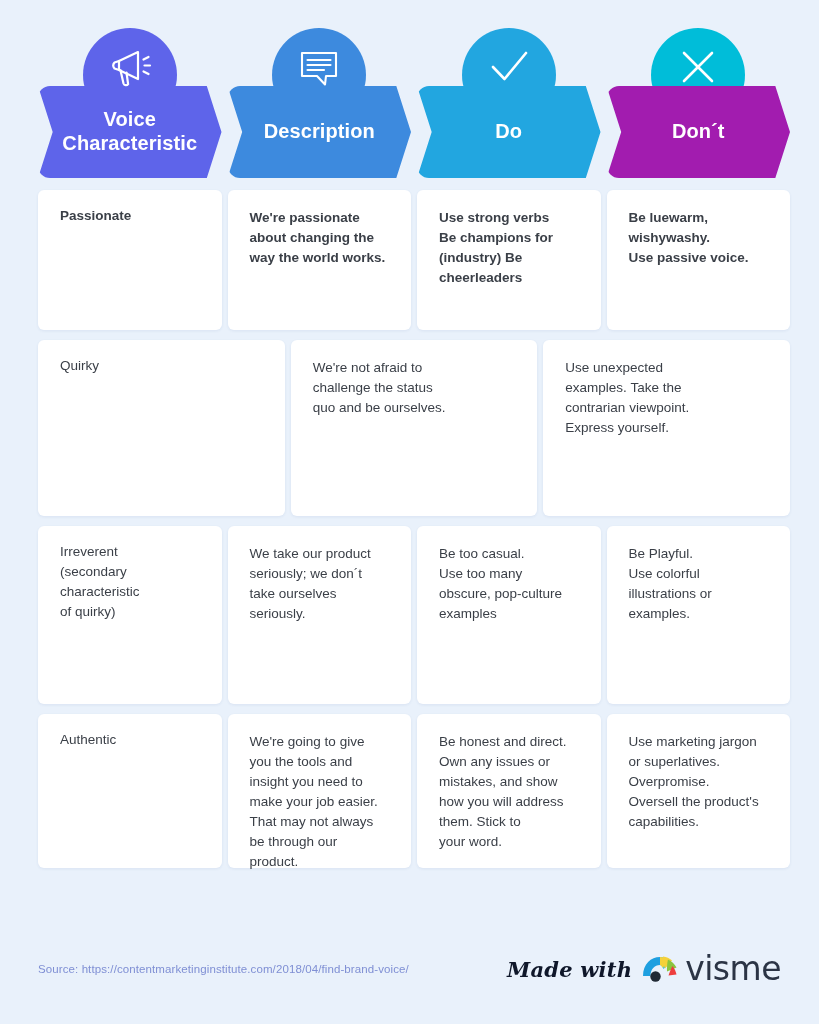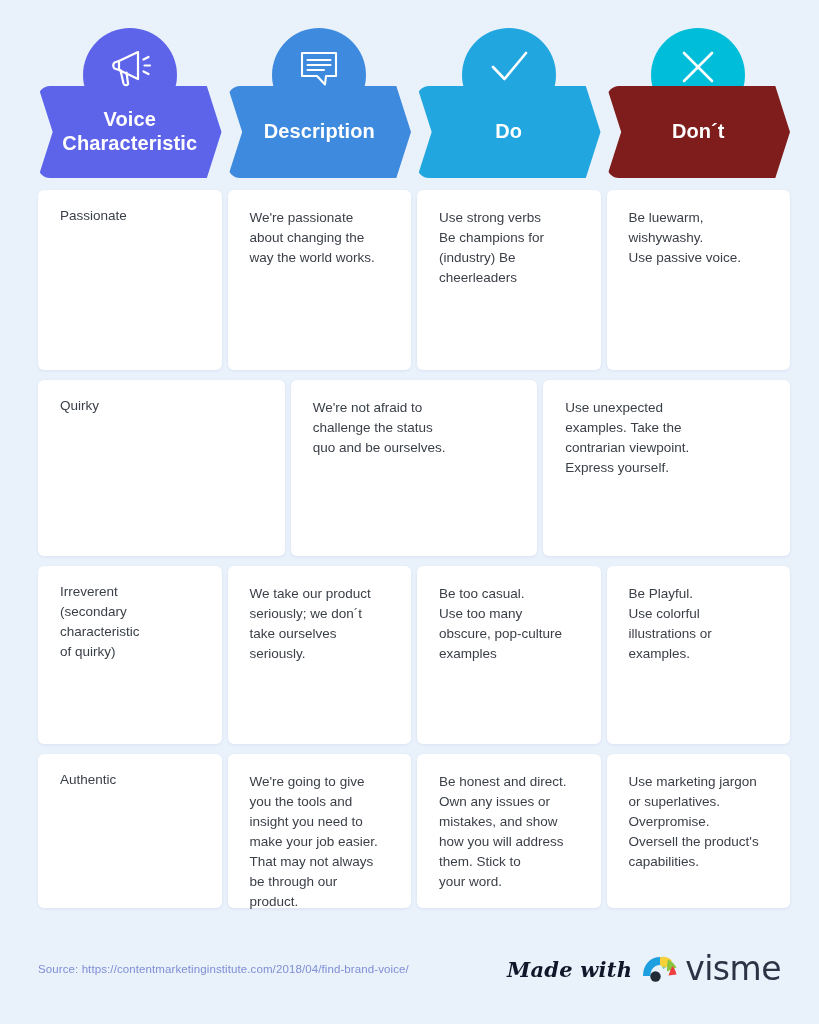--- a/index.html
+++ b/index.html
@@ -121,21 +121,21 @@
     font-size: 13.5px;
     line-height: 1.48;
     white-space: pre-line;
   }
 
   .cell.c1 .cell-text { padding-top: 0px; }
   .cell.c2 .cell-text,
   .cell.c3 .cell-text,
   .cell.c4 .cell-text { padding-top: 2px; }
 
-  .row.r1 .cell { height: 180px; }
+  .row.r1 .cell { height: 140px; font-weight: bold; }
   .row.r2 .cell { height: 176px; }
   .row.r3 .cell { height: 178px; }
   .row.r4 .cell { height: 154px; }
 
   .cell.c1 { padding-left: 22px; }
   .cell.c2, .cell.c3, .cell.c4 { padding-left: 22px; }
 
   
   .footer {
     position: absolute;
@@ -229,21 +229,21 @@
       </div>
       <span class="hicon">
         <svg viewBox="0 0 50 50" fill="none" stroke="#ffffff" stroke-width="2.6" stroke-linecap="round" stroke-linejoin="round">
           <path d="M9 25 L20.5 37 L42 11"></path>
         </svg>
       </span>
     </div>
 
     <div class="hcell">
       <div class="hbump" style="background:#00bdd9"></div>
-      <div class="hbanner" style="background:#7f1d1d">
+      <div class="hbanner" style="background:#a21caf">
         <div class="htitle">Don´t</div>
       </div>
       <span class="hicon">
         <svg viewBox="0 0 50 50" fill="none" stroke="#ffffff" stroke-width="2.6" stroke-linecap="round" stroke-linejoin="round">
           <path d="M11 11 L39 39"></path>
           <path d="M39 11 L11 39"></path>
         </svg>
       </span>
     </div>
 

